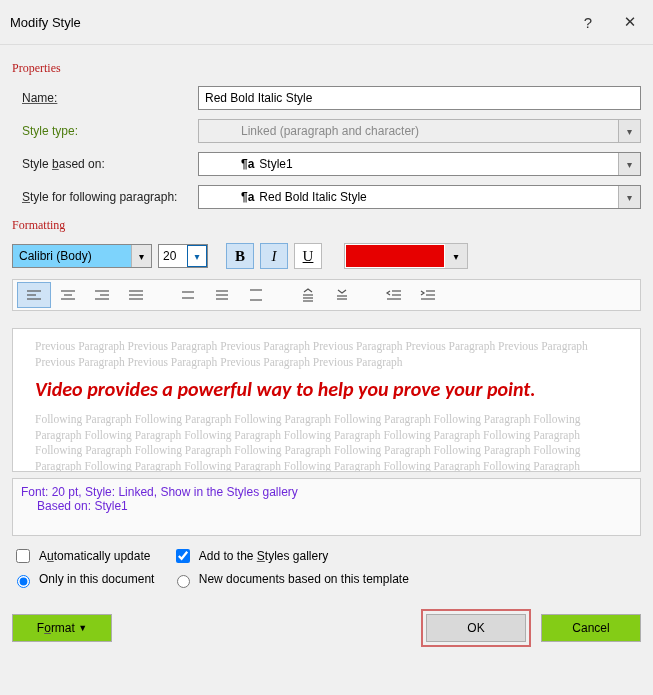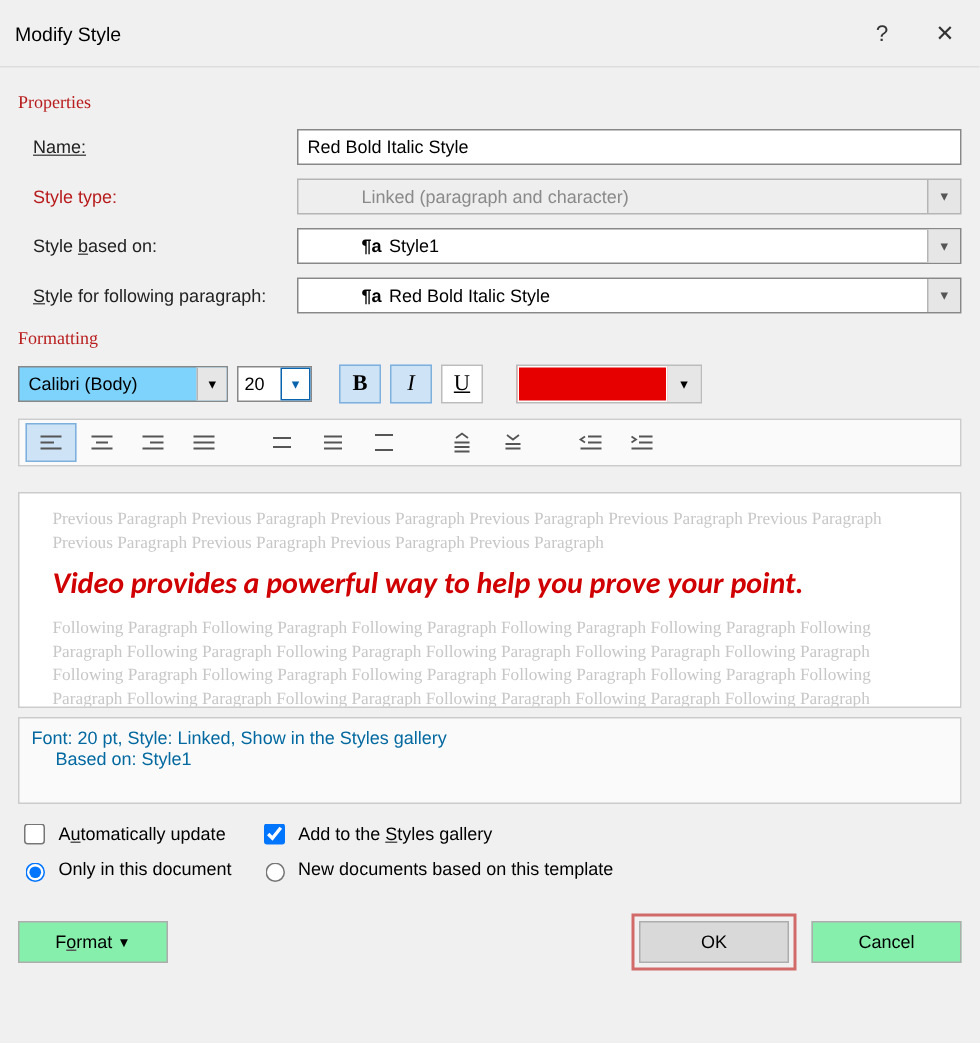--- a/index.html
+++ b/index.html
@@ -21,21 +21,21 @@
 .titlebar .title { flex: 1; font-size: 13px; }
 .tb-btn {
   width: 42px; height: 28px;
   display:flex; align-items:center; justify-content:center;
   font-size:15px; color:#333;
 }
 .content { padding: 10px 12px 12px 12px; }
 .section-label { color:#b91c1c; margin: 6px 0 10px 0; font-family: Liberation Serif, serif; }
 .row { display:flex; align-items:center; margin-bottom:9px; }
 .row .lbl { width: 186px; color:#222; }
-.row .lbl.disabled { color:#b91c1c; }
+.row .lbl.disabled { color:#4d7c0f; }
 .u { text-decoration: underline; text-decoration-color:#555; }
 .txt {
   flex:1; height:24px; border:1px solid #888; padding:2px 6px;
   font-family:inherit; font-size:12px; background:#fff;
 }
 .combo {
   flex:1; display:flex; height:24px; border:1px solid #888; background:#fff;padding-left:36px;
 }
 .combo.disabled { background:#eeeeee; color:#8a8a8a; border-color:#b5b5b5; }
 .combo .cb-body { flex:1; display:flex; align-items:center; padding:0 6px; gap:5px; }
@@ -83,29 +83,29 @@
   color:#c7c7c7; font-family:"Times New Roman",serif; font-size:11.5px;
   line-height:1.35; overflow:hidden;
 }
 .sample {
   color:#d10000; font-style:italic; font-weight:bold;
   font-family:Calibri,"Segoe UI",sans-serif; font-size:20px;
   line-height:1.3; margin:6px 0 10px 0;
 }
 .desc {
   border:1px solid #ccc; background:#fafafa; padding:6px 8px 22px 8px;
-  font-size:12px; color:#0369a1; margin-bottom:10px; height:58px;
+  font-size:12px; color:#6d28d9; margin-bottom:10px; height:58px;
 }
 .checks { margin:4px 0 6px 0; }
 .checks label { display:inline-flex; align-items:center; margin-right:18px; gap:6px;}
 .checks input { width:14px; height:14px; }
 .radios label { display:inline-flex; align-items:flex-start; margin-right:14px; gap:6px;}
 .footer { display:flex; align-items:center; margin-top:18px; gap:10px;}
 .btn {
-  height:28px; border:1px solid #adadad; background:#86efac;
+  height:28px; border:1px solid #adadad; background:#84cc16;
   padding:0 20px; font-family:inherit; font-size:12px;
   display:inline-flex; align-items:center; justify-content:center;
 }
 .btn.format { width:100px; }
 .btn.ok { width:100px; background:#d9d9d9; }
 .ok-wrap { border:2px solid #d36a6a; padding:3px; }
 svg.ic { width:18px; height:14px; }
 svg.ic line,svg.ic path,svg.ic rect{ stroke:#555; stroke-width:1.2; fill:none;}
 </style>
 </head>

